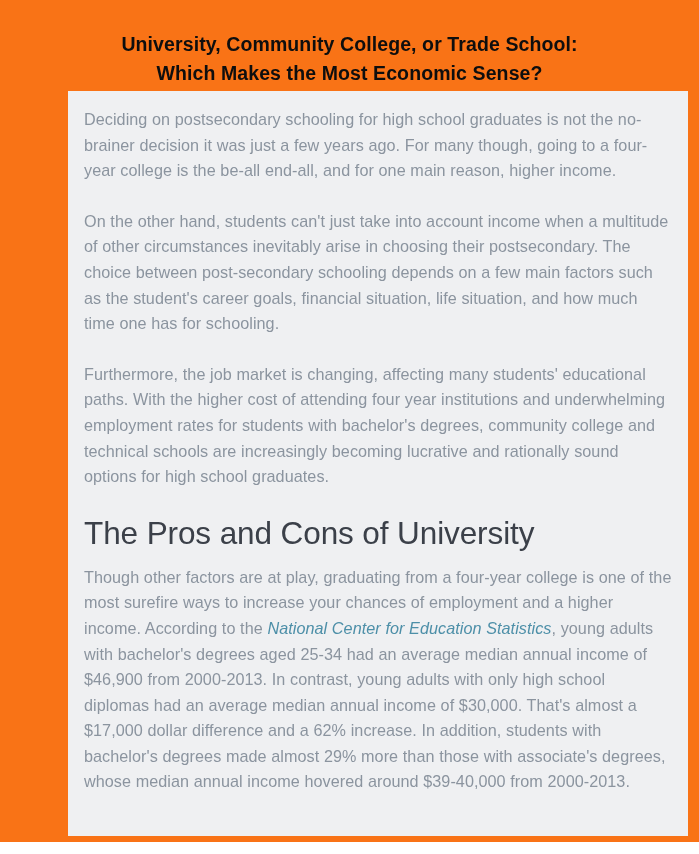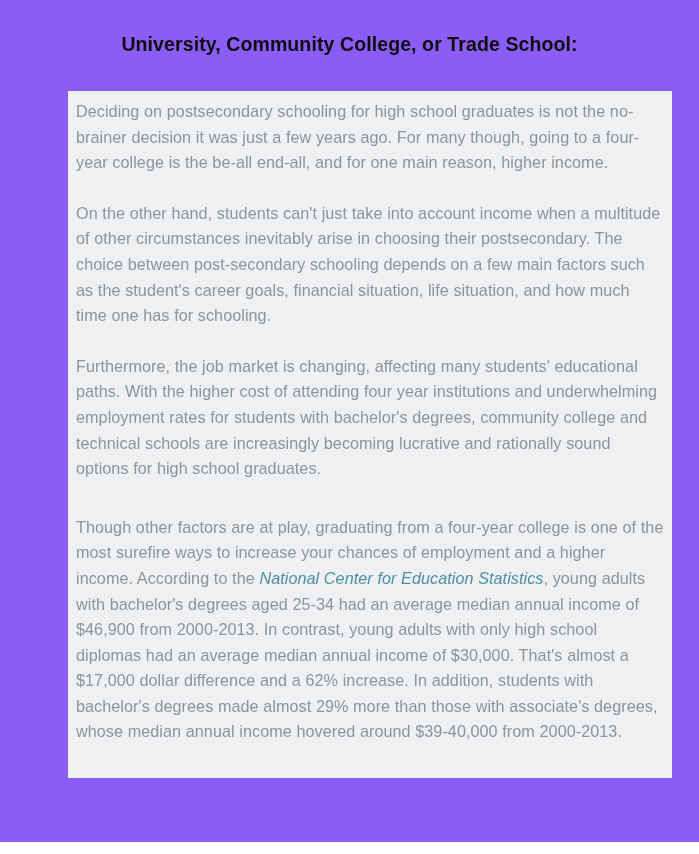--- a/index.html
+++ b/index.html
@@ -12,21 +12,21 @@
     height: 854px;
     overflow: hidden;
     font-family: "Liberation Sans", sans-serif;
     -webkit-font-smoothing: antialiased;
   }
 
   .page {
     position: relative;
     width: 699px;
     height: 842px;
-    background: #8b5cf6;
+    background: #f97316;
   }
 
   
   .article-title {
     margin: 0;
     padding: 30px 70px 0 70px;
     text-align: center;
     font-family: "Liberation Sans", sans-serif;
     font-size: 19.5px;
     font-weight: bold;
@@ -38,21 +38,21 @@
     display: block;
   }
 
   
   .article-body {
     position: absolute;
     left: 68px;
     top: 91px;
     width: 588px;
     background: #eff0f2;
-    padding: 8px;
+    padding: 16px;
   }
 
   .article-body p {
     margin: 0;
     padding: 0;
     font-family: "Liberation Sans", sans-serif;
     font-size: 16.2px;
     line-height: 25.6px;
     color: #8b949f;
     letter-spacing: 0.05px;
@@ -87,33 +87,35 @@
     font-style: italic;
   }
 </style>
 </head>
 <body>
 
 <div class="page">
 
   <h1 class="article-title">
     <span class="title-line">University, Community College, or Trade School:</span>
+    <span class="title-line">Which Makes the Most Economic Sense?</span>
   </h1>
 
   <div class="article-body">
 
     <p>Deciding on postsecondary schooling for high school graduates is not the no-brainer decision it was just a few years ago. For many though, going to a four-year college is the be-all end-all, and for one main reason, higher income.</p>
     <div class="para-gap"></div>
 
     <p>On the other hand, students can't just take into account income when a multitude of other circumstances inevitably arise in choosing their postsecondary. The choice between post-secondary schooling depends on a few main factors such as the student's career goals, financial situation, life situation, and how much time one has for schooling.</p>
     <div class="para-gap"></div>
 
     <p>Furthermore, the job market is changing, affecting many students' educational paths. With the higher cost of attending four year institutions and underwhelming employment rates for students with bachelor's degrees, community college and technical schools are increasingly becoming lucrative and rationally sound options for high school graduates.</p>
 
     <div class="heading-gap-top"></div>
+    <h2 class="section-heading">The Pros and Cons of University</h2>
     <div class="heading-gap-bottom"></div>
 
     <p><span>Though other factors are at play, graduating from a four-year college is one of the most surefire ways to increase your chances of employment and a higher income. According to the </span><a class="link" href="#">National Center for Education Statistics</a><span>, young adults with bachelor's degrees aged 25-34 had an average median annual income of $46,900 from 2000-2013. In contrast, young adults with only high school diplomas had an average median annual income of $30,000. That's almost a $17,000 dollar difference and a 62% increase. In addition, students with bachelor's degrees made almost 29% more than those with associate's degrees, whose median annual income hovered around $39-40,000 from 2000-2013.</span></p>
 
     <div class="para-gap"></div>
 
 
   </div>
 
 </div>

